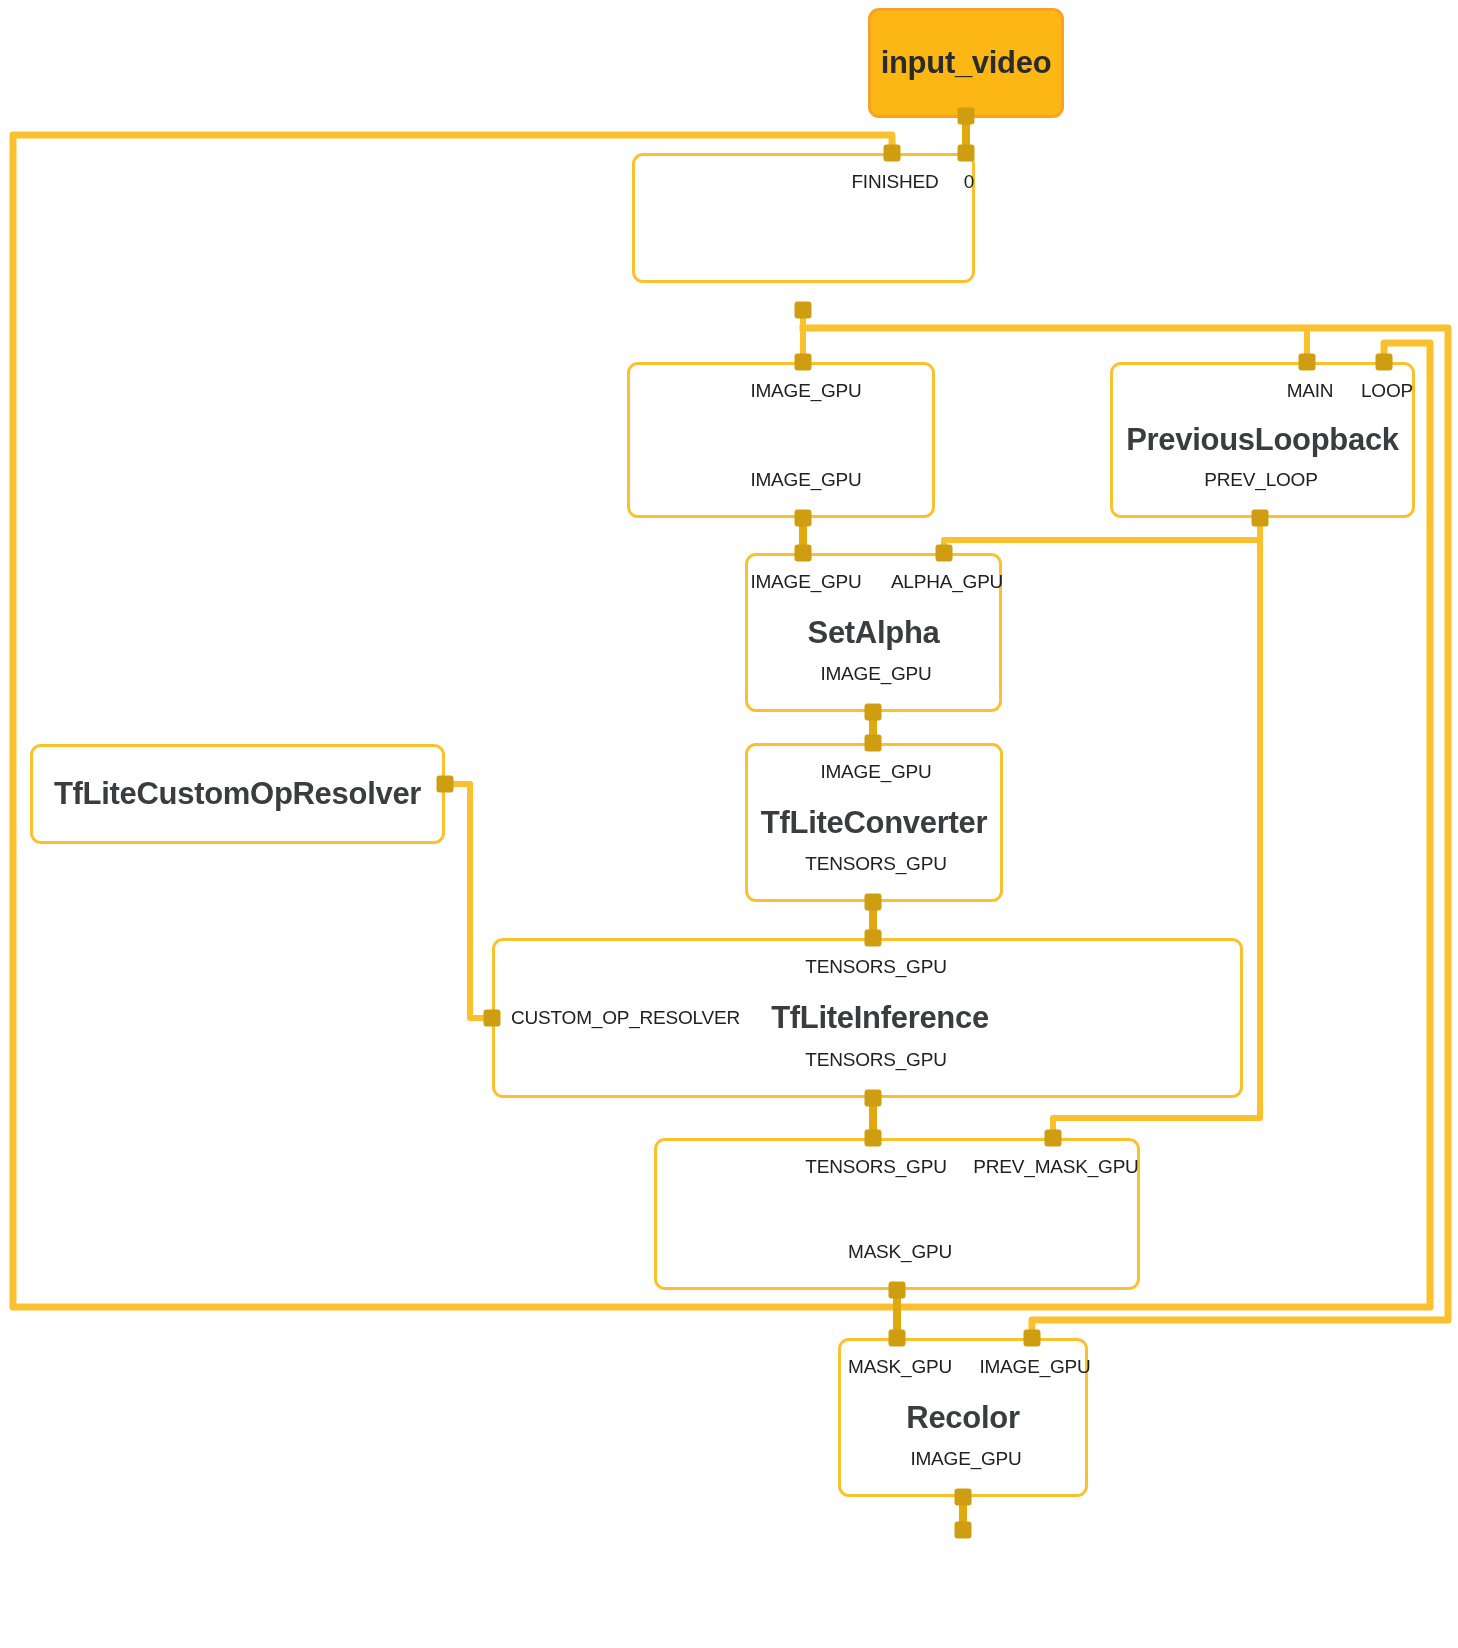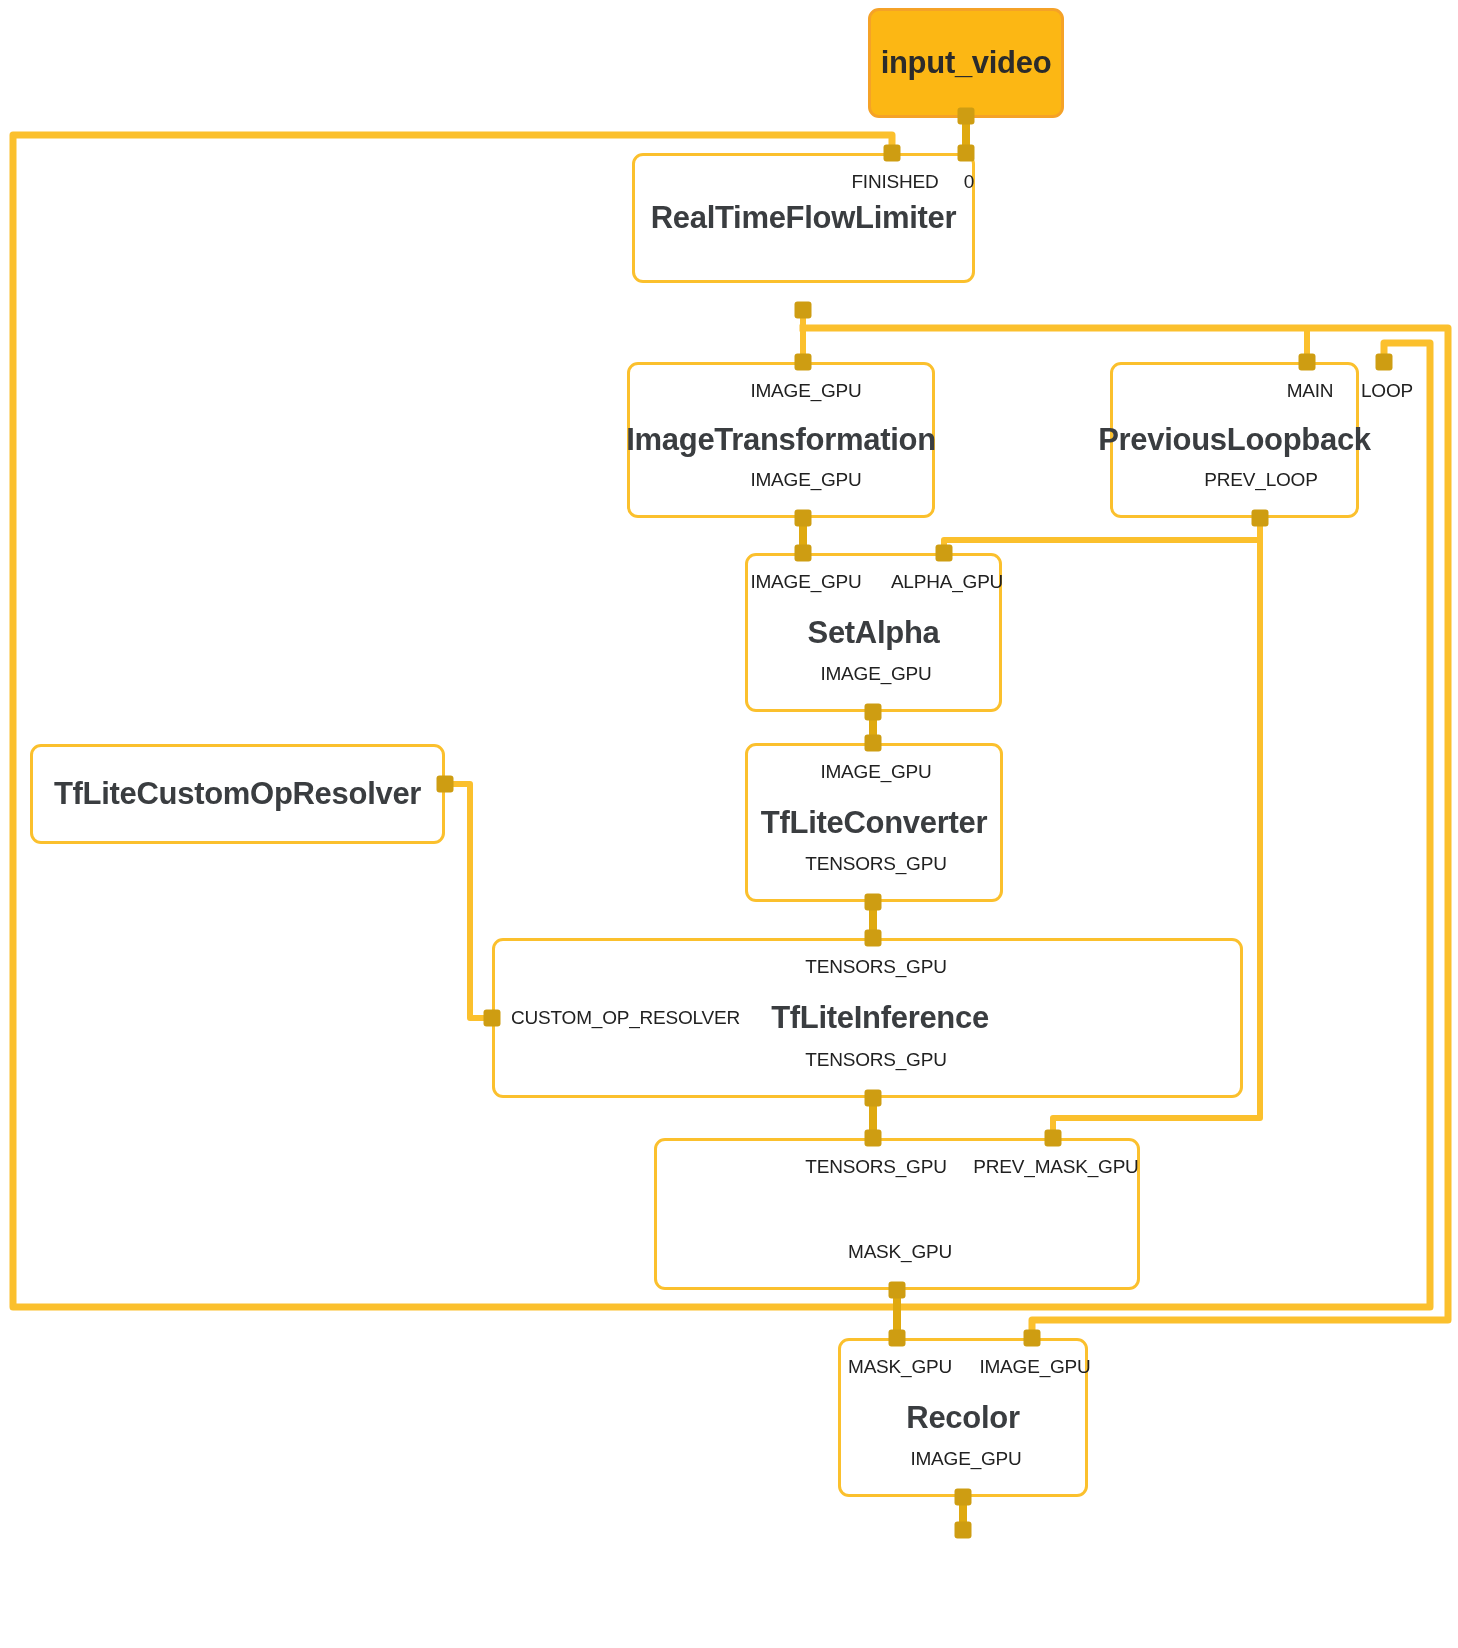--- a/index.html
+++ b/index.html
@@ -72,30 +72,28 @@
     <path class="edge stub" d="M963,1497 L963,1530"></path>
   </svg>
 
   <div class="node io" style="left:868px;top:8px;width:196px;height:110px;">
     <div class="title">input_video</div>
   </div>
 
   <div class="node" style="left:632px;top:153px;width:343px;height:130px;">
     <span class="plabel top" style="left:260px;">FINISHED</span>
     <span class="plabel top" style="left:334px;">0</span>
-    <div class="title">RealTimeFlowLimiter</div>
   </div>
 
   <div class="node" style="left:627px;top:362px;width:308px;height:156px;">
     <span class="plabel top" style="left:176px;">IMAGE_GPU</span>
-    <div class="title">ImageTransformation</div>
     <span class="plabel bottom" style="left:176px;">IMAGE_GPU</span>
   </div>
 
-  <div class="node" style="left:1110px;top:362px;width:249px;height:156px;">
+  <div class="node" style="left:1110px;top:362px;width:305px;height:156px;">
     <span class="plabel top" style="left:197px;">MAIN</span>
     <span class="plabel top" style="left:274px;">LOOP</span>
     <div class="title">PreviousLoopback</div>
     <span class="plabel bottom" style="left:148px;">PREV_LOOP</span>
   </div>
 
   <div class="node" style="left:745px;top:553px;width:257px;height:159px;">
     <span class="plabel top" style="left:58px;">IMAGE_GPU</span>
     <span class="plabel top" style="left:199px;">ALPHA_GPU</span>
     <div class="title">SetAlpha</div>

